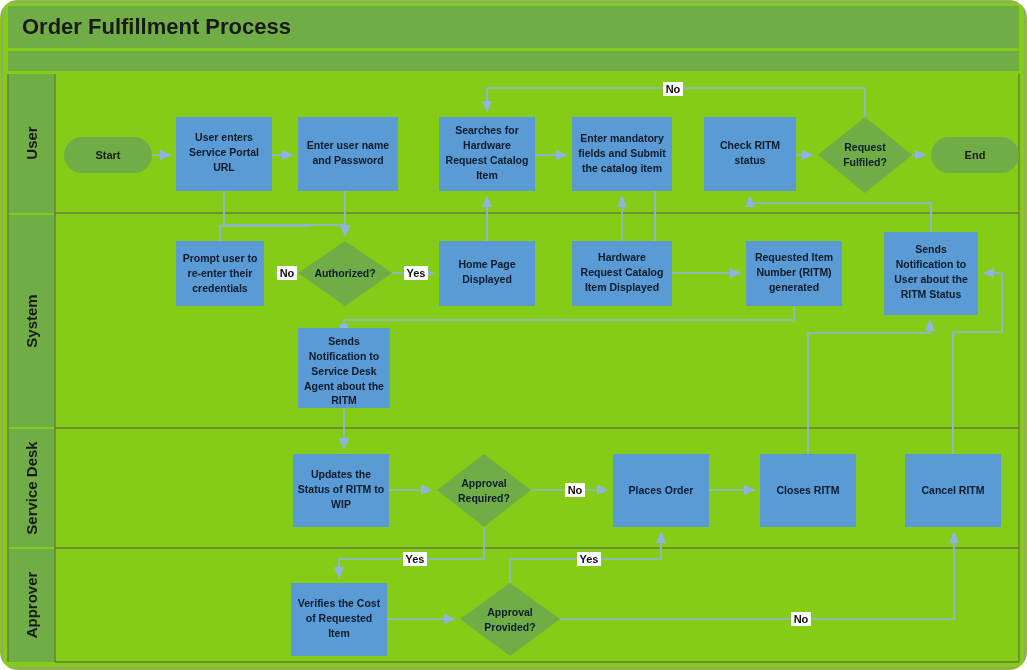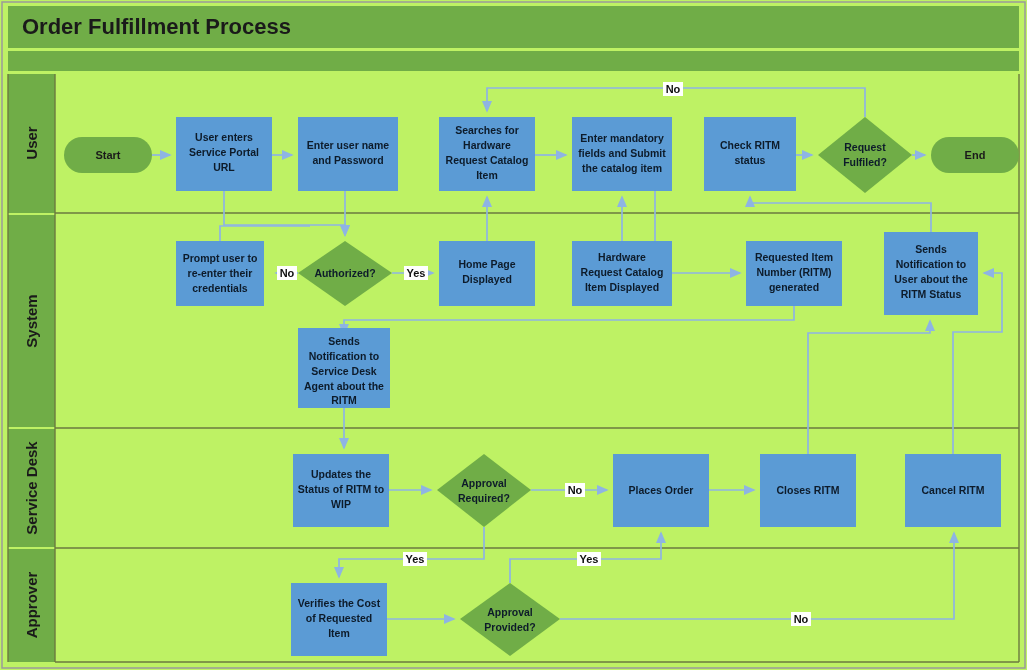--- a/index.html
+++ b/index.html
@@ -1,17 +1,17 @@
 <!DOCTYPE html>
 <html><head>
 <meta charset="utf-8">
 <style>
   html,body{margin:0;padding:0;background:#ffffff;}
   body{font-family:"Liberation Sans",sans-serif;}
-  #page{position:relative;width:1027px;height:670px;overflow:hidden;background:#bef264;}
+  #page{position:relative;width:1027px;height:670px;overflow:hidden;background:#84cc16;border-radius:18px;}
   #diagram{position:absolute;left:0;top:0;width:1027px;height:670px;}
   .lane-label{font-weight:bold;font-size:15px;fill:#1a1a1a;}
   .node-text{font-size:10.5px;fill:#0d1b2a;font-weight:bold;}
   .term-text{font-size:11px;fill:#1a1a1a;font-weight:bold;}
   .edge-label{font-size:11px;fill:#111111;font-weight:bold;}
   .title-text{font-size:22px;font-weight:bold;fill:#1a1a1a;}
 </style>
 </head>
 <body>
 

